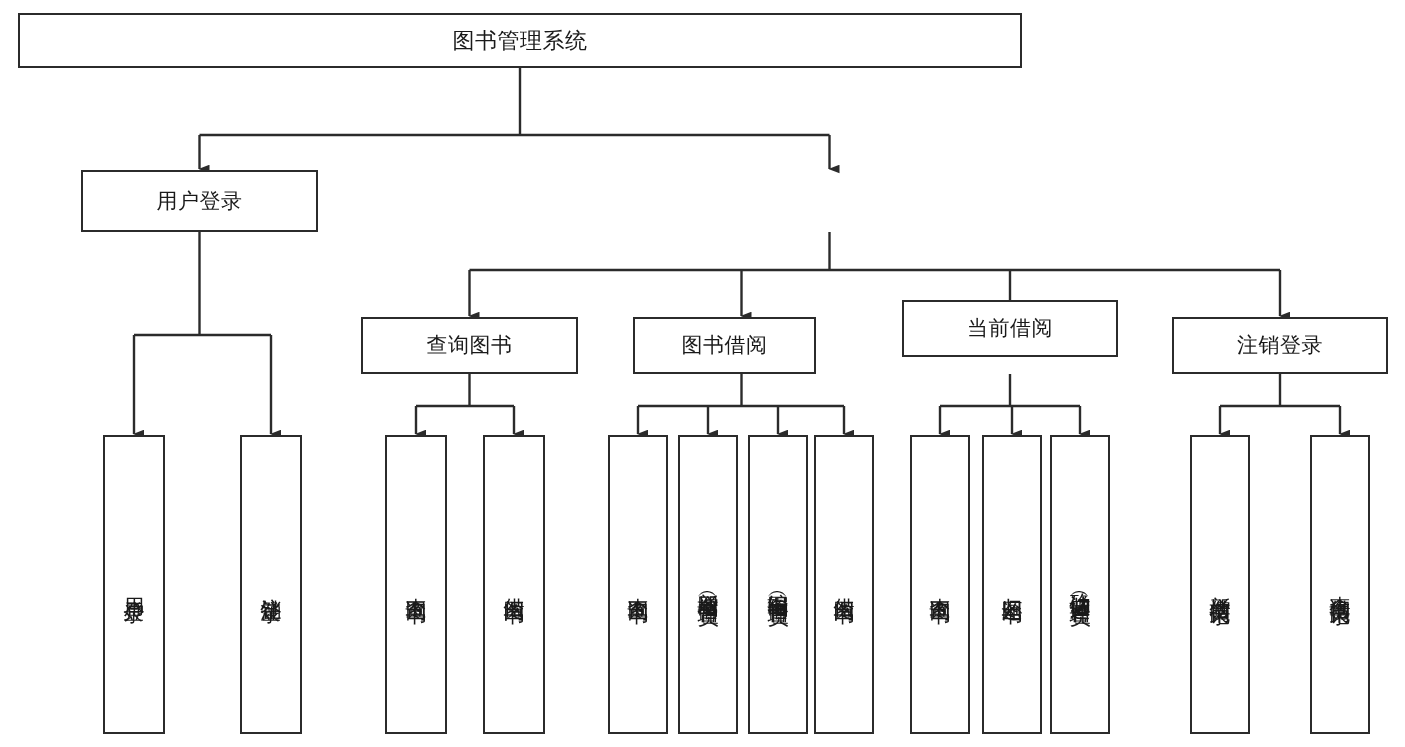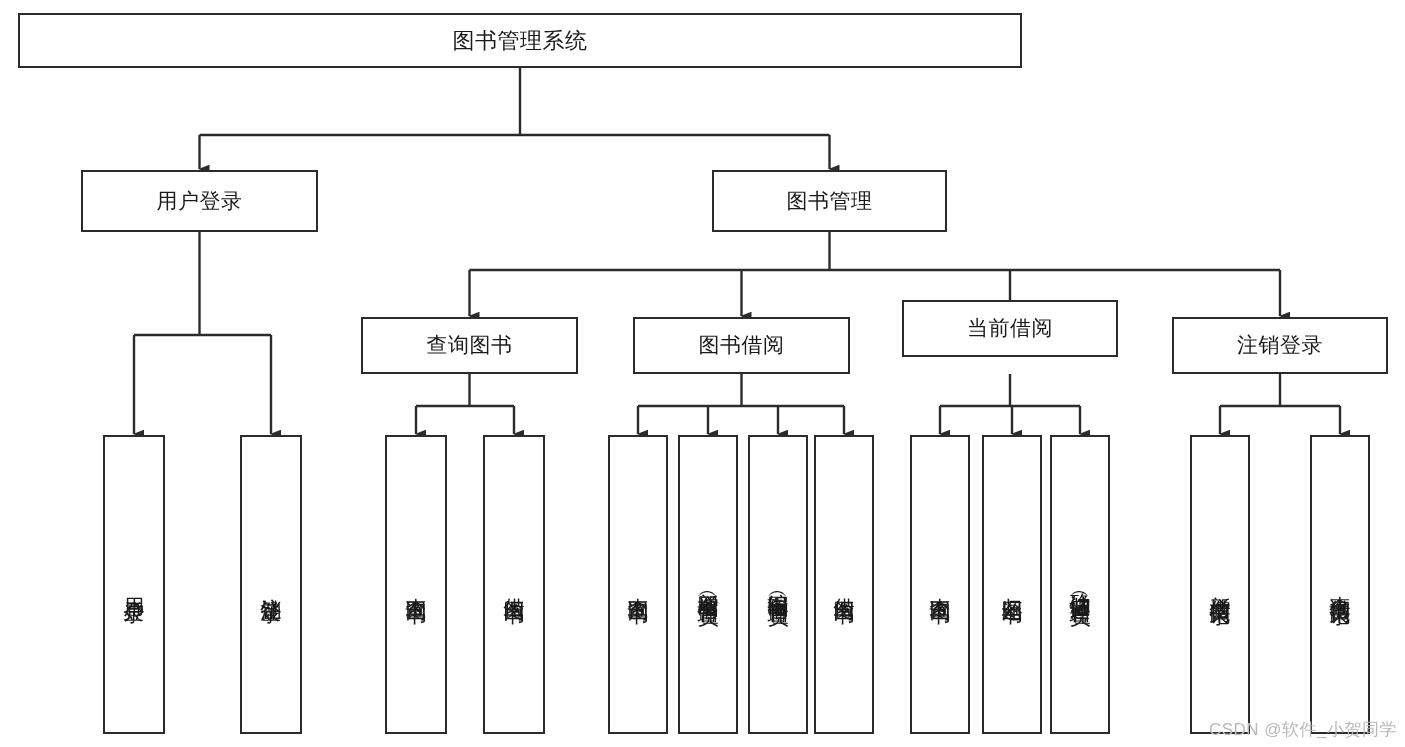--- a/index.html
+++ b/index.html
@@ -124,29 +124,26 @@
   </svg>
 
   <div class="node root horiz" id="node-root" style="left: 18px; top: 13px; width: 1004px; height: 55px;">
     <span class="label">图书管理系统</span>
   </div>
 
   <div class="node horiz" id="node-user-login" style="left: 81px; top: 170px; width: 237px; height: 62px;">
     <span class="label">用户登录</span>
   </div>
 
-  <div class="node horiz" id="node-book-manage" style="left: 712px; top: 170px; width: 235px; height: 62px;">
-    <span class="label">图书管理</span>
-  </div>
 
   <div class="node horiz" id="node-new-book-recommend" style="left: 361px; top: 317px; width: 217px; height: 57px;">
     <span class="label">查询图书</span>
   </div>
 
-  <div class="node horiz" id="node-book-borrow" style="left: 633px; top: 317px; width: 217px; height: 57px;">
+  <div class="node horiz" id="node-book-borrow" style="left: 633px; top: 317px; width: 183px; height: 57px;">
     <span class="label">图书借阅</span>
   </div>
 
   <div class="node horiz" id="node-current-borrow" style="left: 902px; top: 300px; width: 216px; height: 57px;">
     <span class="label">当前借阅</span>
   </div>
 
   <div class="node horiz" id="node-borrow-record" style="left: 1172px; top: 317px; width: 216px; height: 57px;">
     <span class="label">注销登录</span>
   </div>
@@ -186,15 +183,14 @@
         <span class="label">确认归还（管理员）</span>
       </div>
       <div class="node vert" id="node-leaf-add-borrow-record" style="left: 1190px; top: 435px; width: 60px; height: 299px;">
         <span class="label">新增借阅记录</span>
       </div>
       <div class="node vert" id="node-leaf-query-borrow-record" style="left: 1310px; top: 435px; width: 60px; height: 299px;">
         <span class="label">查询借阅记录</span>
       </div>
     </div>
 
-  <div id="watermark">CSDN @软件_小贺同学</div>
 
 </div>
 
 </body></html>

